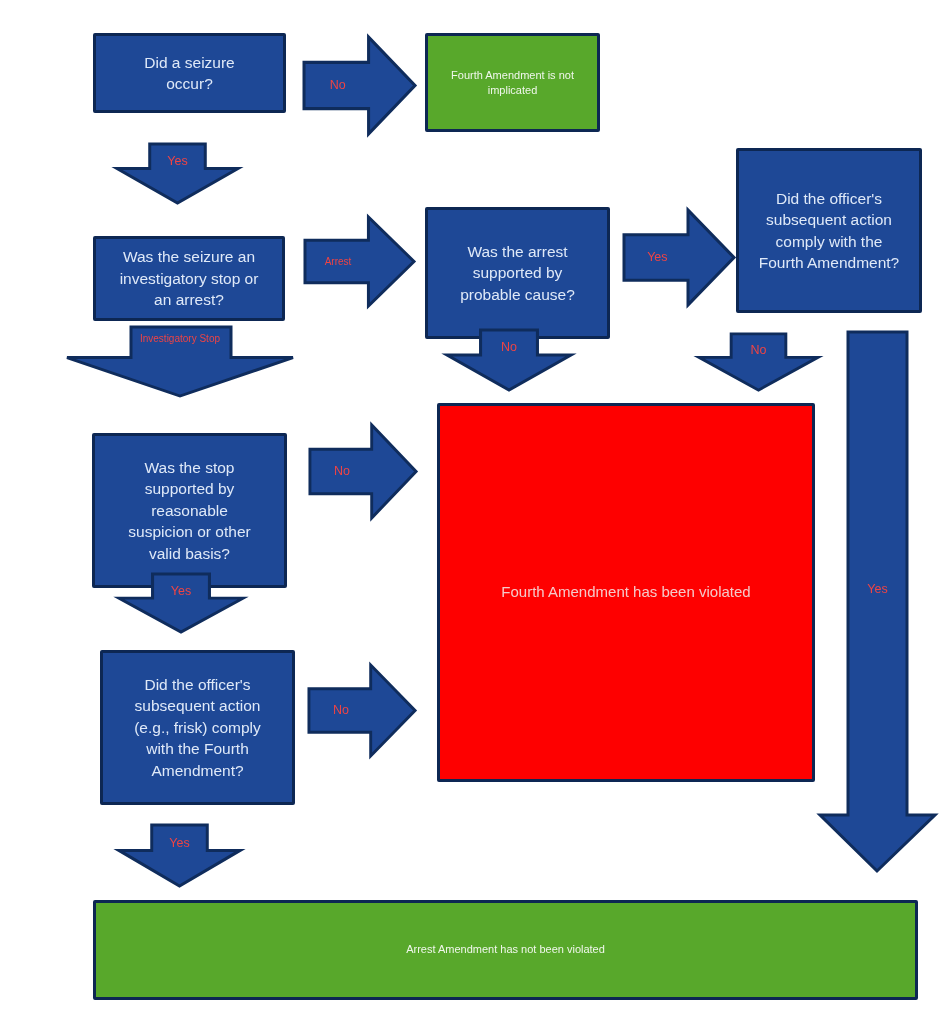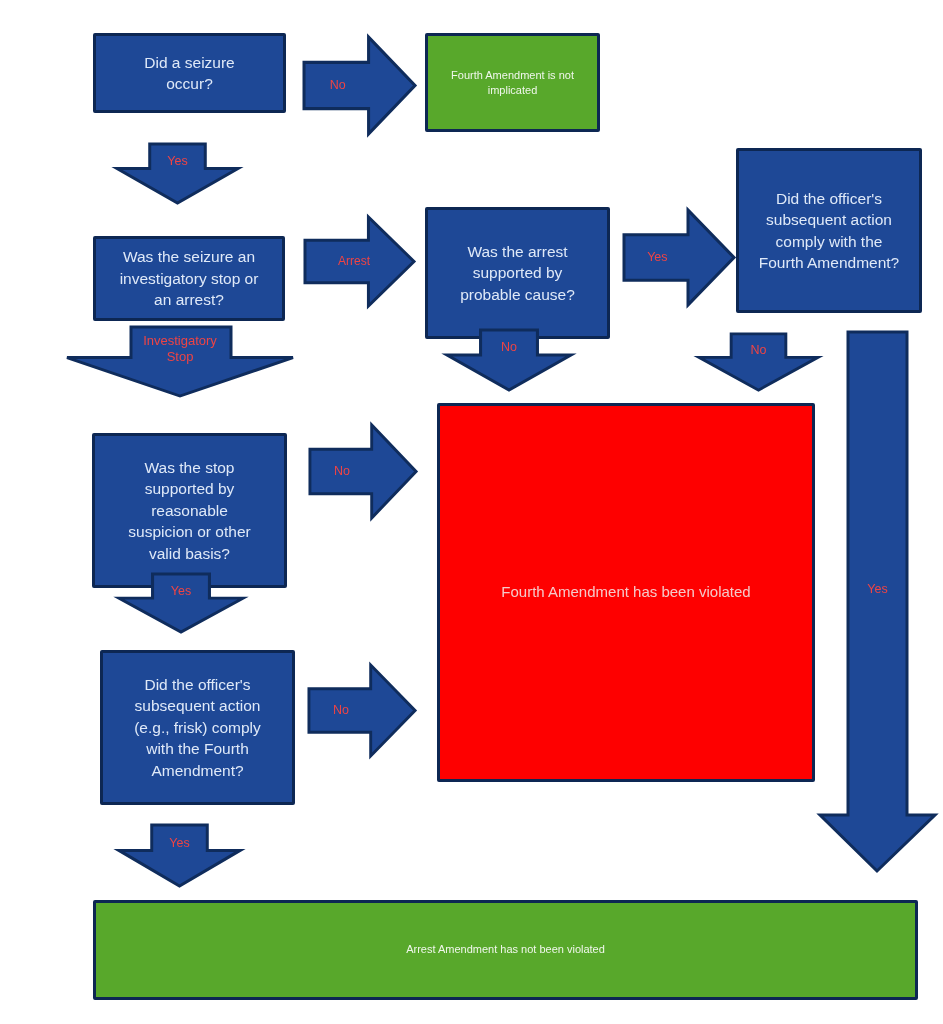--- a/index.html
+++ b/index.html
@@ -20,21 +20,21 @@
   .arrow{position:absolute;}
   .arrow svg{display:block;width:100%;height:100%;overflow:visible;}
   .ap{fill:#1e4896;stroke:#0f2c5c;stroke-width:3;stroke-linejoin:miter;}
   .arrow .lbl{
     position:absolute;color:#ef4444;font-size:12.5px;line-height:1.2;
     pointer-events:none;white-space:nowrap;
   }
   .right-arrow .lbl{left:0;top:0;width:62%;height:100%;
     display:flex;align-items:center;justify-content:center;}
   .down-arrow .lbl,.wide-arrow .lbl,.long-arrow .lbl{left:0;right:0;text-align:center;}
-  .wide-arrow .lbl{font-size:13px;white-space:normal;}
+  .wide-arrow .lbl{font-size:10px;white-space:normal;}
 </style>
 </head>
 <body>
 
 <div class="node blue" style="left:93px;top:33px;width:193px;height:80px;padding:0 34px;">
   <span>Did a seizure occur?</span>
 </div>
 
 <div class="arrow right-arrow" style="left:302px;top:35px;width:115px;height:101px;">
   <svg viewBox="0 0 114 96" preserveAspectRatio="none">
@@ -55,21 +55,21 @@
 </div>
 
 <div class="node blue" style="left:93px;top:212px;width:192px;height:85px;padding:0 17px;margin-top:24px;">
   <span>Was the seizure an investigatory stop or an arrest?</span>
 </div>
 
 <div class="arrow right-arrow" style="left:303px;top:215px;width:113px;height:93px;">
   <svg viewBox="0 0 114 96" preserveAspectRatio="none">
     <polygon class="ap" points="2,26 66,26 66,2 112,48 66,94 66,70 2,70"></polygon>
   </svg>
-  <span class="lbl" style="font-size:12px;padding-left:16px;">Arrest</span>
+  <span class="lbl" style="font-size:10px;">Arrest</span>
 </div>
 
 <div class="node blue" style="left:425px;top:207px;width:185px;height:132px;padding:0 31px;">
   <span>Was the arrest supported by probable cause?</span>
 </div>
 
 <div class="arrow right-arrow" style="left:622px;top:208px;width:114px;height:99px;">
   <svg viewBox="0 0 114 96" preserveAspectRatio="none">
     <polygon class="ap" points="2,26 66,26 66,2 112,48 66,94 66,70 2,70"></polygon>
   </svg>

